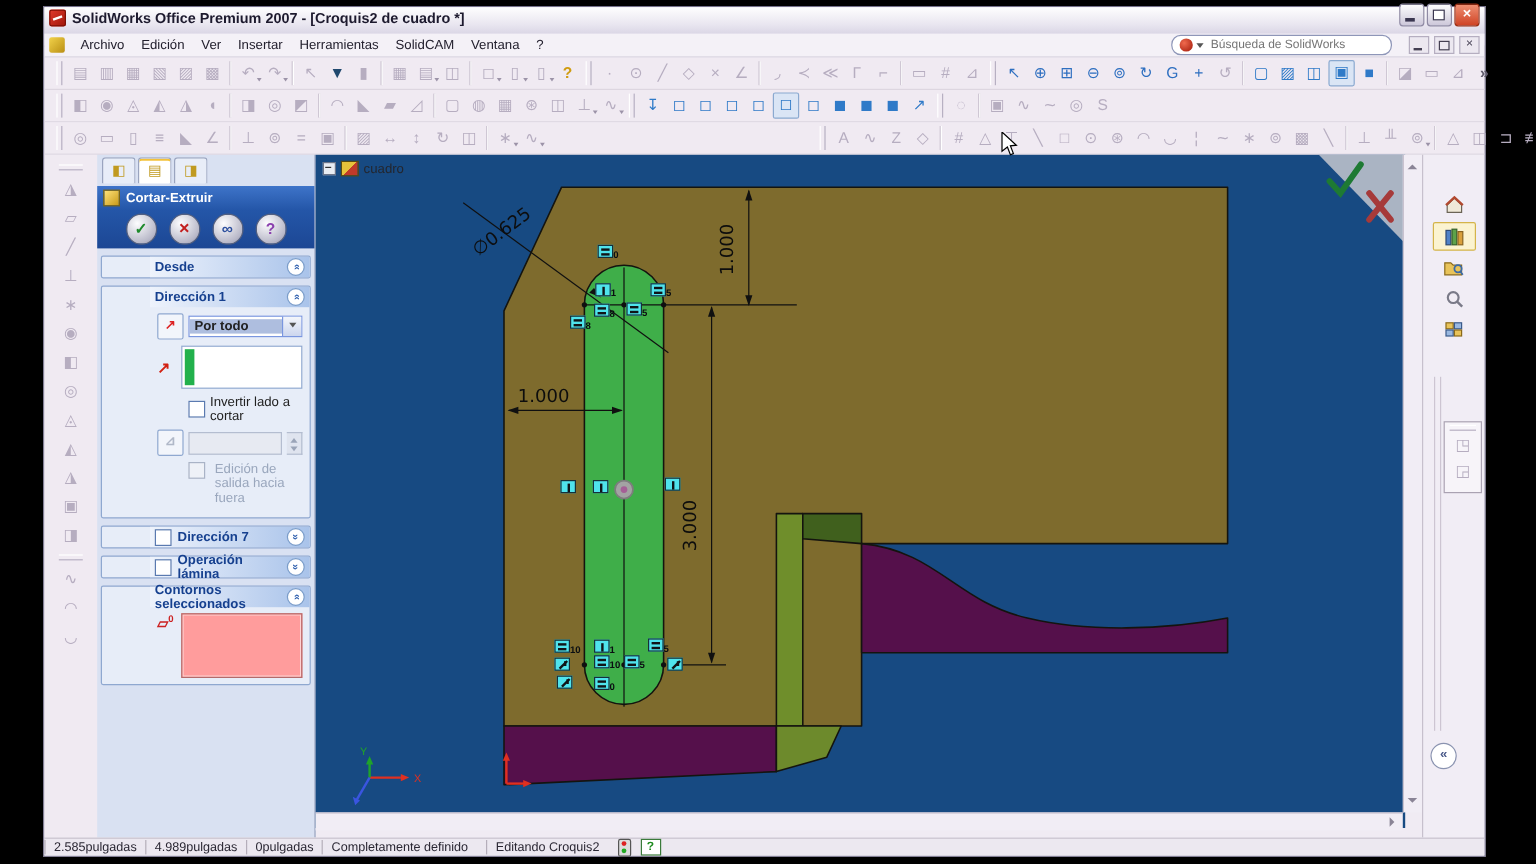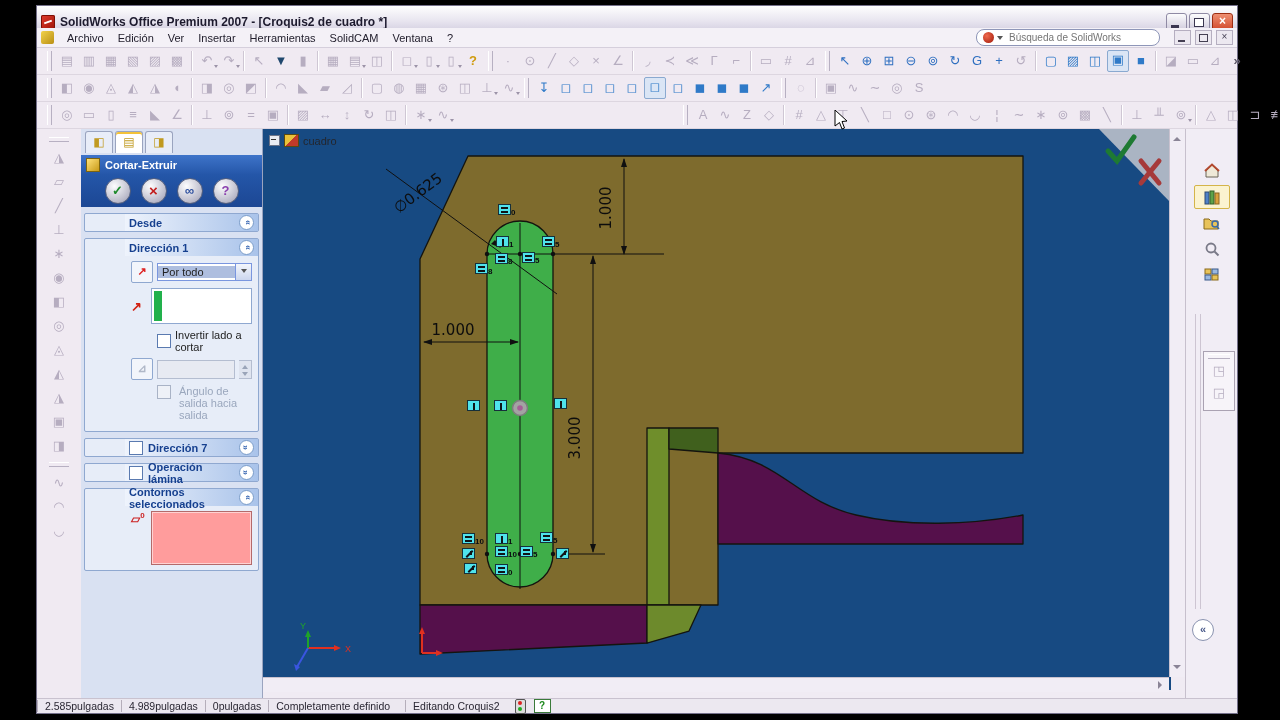--- a/index.html
+++ b/index.html
@@ -3,21 +3,21 @@
 <meta charset="utf-8">
 <style>
   html,body{margin:0;padding:0;background:#000;}
   #canvas{position:relative;width:1280px;height:720px;background:#000;overflow:hidden;
           font-family:"Liberation Sans",sans-serif;font-size:11px;color:#222;}
   #app{position:absolute;left:36px;top:5px;width:1202px;height:709px;background:#f0ebf3;
        border:1px solid #74708a;box-sizing:border-box;}
   
   #titlebar{position:absolute;left:0;top:0;right:0;height:22px;
     background:linear-gradient(180deg,#fefefe 0%,#e9e6f0 45%,#c7c2d8 100%);
-    display:flex;align-items:center;padding:16px 4px;border-bottom:1px solid #a8a3b8;box-sizing:border-box;}
+    display:flex;align-items:flex-end;padding:16px 4px;border-bottom:1px solid #a8a3b8;box-sizing:border-box;}
   .app-ico{width:14px;height:14px;background:linear-gradient(135deg,#e23b2e,#9e1408);border-radius:2px;margin-right:5px;
     box-shadow:inset 0 0 0 1px #7c0f05;position:relative;}
   .app-ico::after{content:"";position:absolute;left:3px;top:6px;width:8px;height:2px;background:#fff;transform:rotate(-20deg);}
   #titlebar .t-text{font-weight:bold;font-size:12px;color:#1d1a2e;flex:1;white-space:nowrap;overflow:hidden;}
   .winbtn{width:19px;height:17px;margin-left:2px;border:1px solid #8f8aa4;border-radius:3px;
     background:linear-gradient(180deg,#fcfcfd,#cdc8da);position:relative;}
   .winbtn.close{background:linear-gradient(180deg,#ee8f72,#cf4426);border-color:#9c2d12;color:#fff;
     font-weight:bold;text-align:center;line-height:15px;font-size:12px;}
   .winbtn.minw::after{content:"";position:absolute;left:4px;bottom:3px;width:8px;height:3px;background:#3a3650;}
   .winbtn.restw::after{content:"";position:absolute;left:4px;top:4px;width:8px;height:7px;border:1px solid #3a3650;background:#fff;}
@@ -74,21 +74,21 @@
     display:flex;align-items:center;padding:0 4px;}
   .sec-h .lbl{flex:1;}
   .chev{width:13px;height:13px;border-radius:50%;background:#fff;border:1px solid #7a9cc9;color:#2e5fae;
     text-align:center;line-height:11px;font-size:9px;font-weight:bold;}
   .chev.up{transform:rotate(90deg);} .chev.down{transform:rotate(-90deg);}
   .cb{width:12px;height:12px;background:#fff;border:1px solid #5a7ab0;flex:none;}
   .cb.dis{border-color:#a9b3c6;background:#eef1f7;}
   .sec-body{padding:5px 6px;}
   .combo{height:18px;background:#fff;border:1px solid #7a96df;display:flex;align-items:center;box-sizing:border-box;}
   .combo .val{flex:1;padding:0 4px;white-space:nowrap;overflow:hidden;}
-  .combo.sel .val{background:#aebedf;}
+  .combo.sel .val{background:#aebedf;font-weight:bold;}
   .combo .cbtn{width:15px;height:100%;border-left:1px solid #7a96df;background:linear-gradient(180deg,#f4f6fb,#ccd6ee);
     display:flex;align-items:center;justify-content:center;}
   .sqbtn{width:20px;height:20px;border:1px solid #8fa8d0;background:#f2f5fb;border-radius:2px;flex:none;
     text-align:center;line-height:18px;color:#d22;font-weight:bold;}
   .sqbtn.dis{color:#b0b8c8;}
   .redarrow{color:#d22112;font-weight:bold;font-size:13px;width:16px;flex:none;}
   .selbox{flex:1;height:34px;background:#fff;border:1px solid #8fa8d0;position:relative;}
   .selbox .greenbar{position:absolute;left:2px;top:2px;bottom:2px;width:8px;background:#22b14c;}
   .row{display:flex;align-items:center;gap:4px;margin-bottom:5px;}
   .dis-input{flex:1;height:17px;background:#e7eaf2;border:1px solid #b4bdd0;position:relative;}
@@ -417,21 +417,21 @@
           <div class="row">
             <div class="sqbtn dis">⊿</div>
             <div class="dis-input"></div>
             <div class="spin">
                 <i class="up"></i>
                 <i class="dn"></i>
               </div>
           </div>
           <div class="row" style="padding-left:26px;align-items:flex-start;">
             <div class="cb dis"></div>
-            <span class="dis-label" style="width:110px;">Ángulo de salida hacia salida</span>
+            <span class="dis-label" style="width:110px;">Edición de salida hacia fuera</span>
           </div>
         </div>
       </div>
 
       <div class="sec">
         <div class="sec-h">
           <span class="cb" style="margin-right:5px;"></span>
           <span class="lbl">Dirección 7</span>
           <span class="chev down">«</span>
         </div>

